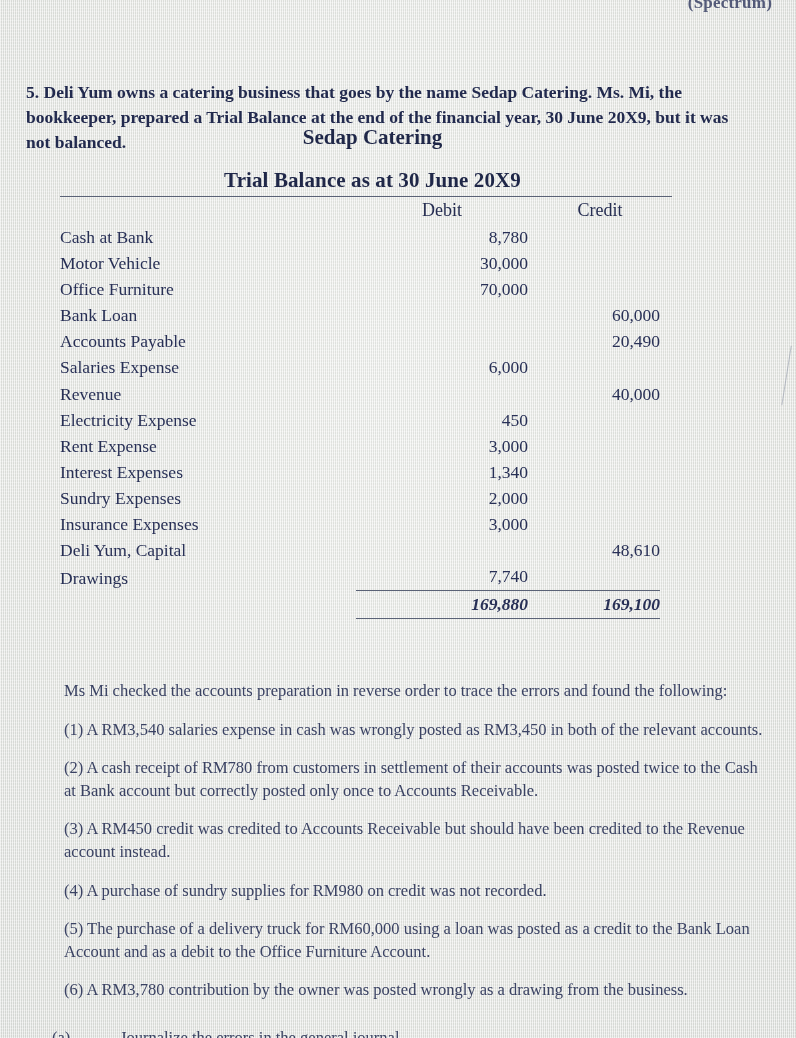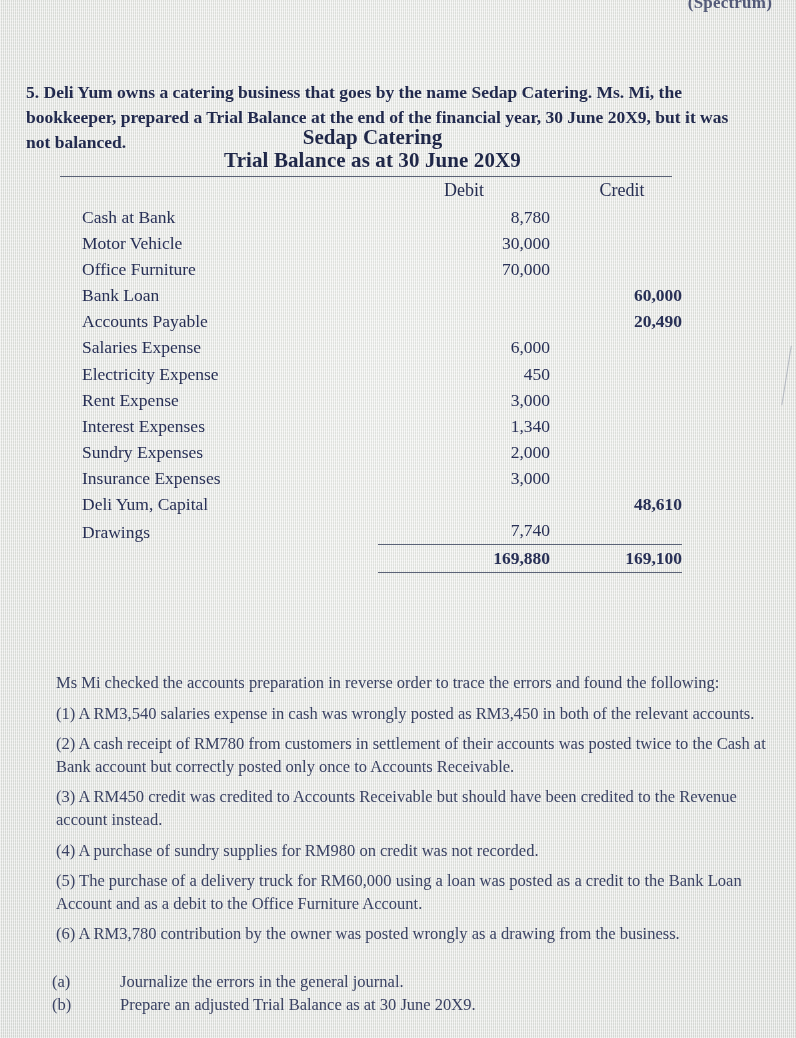--- a/index.html
+++ b/index.html
@@ -86,35 +86,35 @@
     text-align: center;
     font-weight: bold;
     font-size: 21px;
     line-height: 23px;
     color: #1f2748;
     margin-left: 5px;
   }
   .tb-title .line2 {
     display: block;
     letter-spacing: 0.1px;
+    margin-top: 20px;
   }
   .tb-rule {
     height: 0;
     border-top: 1.6px solid #5a6276;
     margin-top: 4px;
     width: 612px;
   }
 
   table.tb-table {
     border-collapse: collapse;
     width: 612px;
     font-size: 17.5px;
     color: #283056;
     table-layout: fixed;
-    margin-left: 22px;
   }
   table.tb-table td, table.tb-table th {
     padding: 0;
     vertical-align: bottom;
     font-weight: normal;
   }
   .col-acct  { width: 296px; }
   .col-debit { width: 172px; }
   .col-credit{ width: 144px; }
 
@@ -138,29 +138,30 @@
   td.acct {
     text-align: left;
     padding-left: 30px;
     white-space: nowrap;
   }
   td.amt {
     text-align: right;
     padding-right: 18px;
     white-space: nowrap;
   }
-  td.amt.credit { padding-right: 12px; font-weight: bold; }
+  td.amt.credit { padding-right: 12px; }
 
   
   tr.total-row td.amt,
   tr.subrule-row td.amt {
     position: relative;
   }
   tr.total-row td.amt {
     font-weight: bold;
+    font-style: italic;
   }
   td.amt .underline-seg {
     display: block;
     border-bottom: 1.4px solid #5a6276;
     padding-bottom: 1px;
   }
   td.blank-amt .underline-seg {
     display: block;
     border-bottom: 1.4px solid #5a6276;
     padding-bottom: 1px;
@@ -171,21 +172,21 @@
   .body-text {
     position: absolute;
     top: 664px;
     left: 48px;
     width: 740px;
     font-size: 16.5px;
     line-height: 22.6px;
     color: #3a4263;
   }
   .body-text p {
-    margin: 8px;
+    margin: 16px;
   }
   .ab-list {
     margin-top: 25px;
   }
   .ab-row {
     display: flex;
     line-height: 22.6px;
   }
   .ab-label {
     width: 68px;
@@ -250,20 +251,25 @@
         </tr>
         <tr>
           <td class="acct">Accounts Payable</td>
           <td class="amt"></td>
           <td class="amt credit">20,490</td>
         </tr>
         <tr>
           <td class="acct">Salaries Expense</td>
           <td class="amt">6,000</td>
           <td class="amt credit"></td>
+        </tr>
+        <tr>
+          <td class="acct">Revenue</td>
+          <td class="amt"></td>
+          <td class="amt credit">40,000</td>
         </tr>
         <tr>
           <td class="acct">Electricity Expense</td>
           <td class="amt">450</td>
           <td class="amt credit"></td>
         </tr>
         <tr>
           <td class="acct">Rent Expense</td>
           <td class="amt">3,000</td>
           <td class="amt credit"></td>

